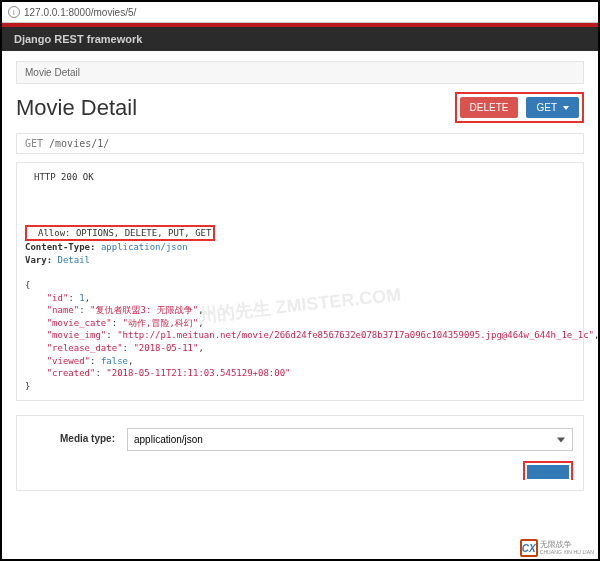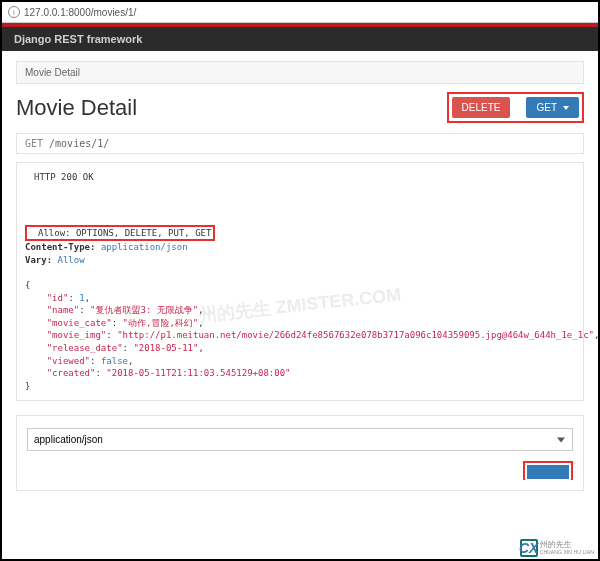--- a/index.html
+++ b/index.html
@@ -6,21 +6,21 @@
   body { margin: 0; font-family: Arial, sans-serif; background: #fff; color: #333; font-size: 11px; }
   .browser-frame { width: 600px; height: 561px; border: 2px solid #000; overflow: hidden; background: #fff; position: relative; }
   .address-bar { display: flex; align-items: center; padding: 4px 6px; border-bottom: 1px solid #ccc; font-size: 10px; color: #555; gap: 4px; background: #fff; }
   .address-bar .info-icon { display:inline-flex; align-items:center; justify-content:center; width:12px; height:12px; border:1px solid #888; border-radius:50%; font-size:8px; color:#888; }
   .top-red-strip { height: 4px; background: #bb1b1e; }
   .navbar { background: #2b2b2b; color: #cfcfcf; padding: 6px 12px; font-size: 11px; font-weight: bold; }
   .content-area { padding: 0 14px 14px 14px; }
   .breadcrumb { background: #f7f7f7; border: 1px solid #e4e4e4; padding: 5px 8px; margin: 10px 0 6px 0; font-size: 10px; color: #666; }
   .title-row { display: flex; align-items: center; justify-content: space-between; margin: 8px 0 10px 0; }
   .page-title { font-size: 22px; font-weight: normal; margin: 0; color: #333; }
-  .btn-group { display: flex; gap: 16px; align-items: center; border: 2px solid #e5322e; padding: 3px; }
+  .btn-group { display: flex; gap: 8px; align-items: center; border: 2px solid #e5322e; padding: 3px; }
   .btn { border: none; color: #fff; padding: 5px 10px; font-size: 10px; border-radius: 2px; cursor: pointer; }
   .btn-danger { background: #d9534f; }
   .btn-primary { background: #337ab7; }
   .btn-get { background: #337ab7; display:flex; align-items:center; gap:6px; }
   .btn-get .caret { width:0; height:0; border-left:3px solid transparent; border-right:3px solid transparent; border-top:4px solid #fff; }
   .req-bar { border: 1px solid #e4e4e4; padding: 4px 8px; font-family: monospace; font-size: 10px; color: #666; display:flex; gap:6px; }
   .req-method { color:#888; }
   .response-box { border: 1px solid #e4e4e4; margin-top: 8px; padding: 8px; background: #fff; position: relative; }
   .response-pre { font-family: monospace; font-size: 9px; line-height: 1.4; white-space: pre; margin: 0; color: #333; }
   .hdr-line { color: #333; padding-left: 9px; }
@@ -38,30 +38,30 @@
   .form-label { width: 100px; text-align:right; padding-right:12px; font-size:10px; font-weight:bold; color:#333; padding-top:5px; }
   .select-wrap { flex:1; position:relative; }
   .select-wrap select { width:100%; padding:5px 6px; border:1px solid #ccc; font-size:10px; background:#fff; appearance:none; }
   .select-caret { position:absolute; right:8px; top:50%; transform:translateY(-50%); width:0; height:0; border-left:4px solid transparent; border-right:4px solid transparent; border-top:5px solid #555; pointer-events:none; }
   .textarea-wrap { flex:1; }
   textarea.content-area-input { width:100%; height:120px; border:1px solid #ccc; resize:none; font-size:10px; padding:4px; }
   .submit-row { display:flex; justify-content:flex-end; margin-top:6px; }
   .submit-red-box { border: 2px solid #e5322e; border-bottom:none; padding:2px 2px 0 2px; }
   .btn-submit { background:#337ab7; color:#fff; border:none; width:42px; height:14px; }
   .brand-corner { position:absolute; right:4px; bottom:2px; display:flex; align-items:center; gap:2px; font-size:8px; color:#888; }
-  .brand-corner .logo { width:18px; height:18px; border:2px solid #0f766e; border-radius:2px; display:flex; align-items:center; justify-content:center; color:#3a75a8; font-size:14px; font-weight:bold; font-style:italic; }
+  .brand-corner .logo { width:18px; height:18px; border:2px solid #c2410c; border-radius:2px; display:flex; align-items:center; justify-content:center; color:#3a75a8; font-size:10px; font-weight:bold; font-style:italic; }
   .brand-corner .txt { line-height:1.05; }
 </style>
 </head>
 <body>
 
 <div class="browser-frame">
   <div class="address-bar">
     <span class="info-icon">i</span>
-    <span>127.0.0.1:8000/movies/1/</span>
+    <span>127.0.0.1:8000/movies/5/</span>
   </div>
 
   <div class="top-red-strip"></div>
 
   <div class="navbar">
     <span>Django REST framework</span>
   </div>
 
   <div class="content-area">
     <div class="breadcrumb">
@@ -82,50 +82,51 @@
     <div class="req-bar">
       <span class="req-method">GET</span>
       <span>/movies/1/</span>
     </div>
 
     <div class="response-box">
       <div class="watermark">州的先生 ZMISTER.COM</div>
       <pre class="response-pre"><span class="hdr-line">HTTP 200 OK</span>
 <span class="allow-box"><span class="hdr-line">Allow: OPTIONS, DELETE, PUT, GET</span></span>
 <span class="hdr-key">Content-Type:</span> <span class="link-blue">application/json</span>
-<span class="hdr-key">Vary:</span> <span class="link-blue">Allow</span>
+<span class="hdr-key">Vary:</span> <span class="link-blue">Detail</span>
 
 <span class="json-body">{
     <span class="json-key">"id"</span>: <span class="json-num">1</span>,
     <span class="json-key">"name"</span>: <span class="json-str">"复仇者联盟3: 无限战争"</span>,
     <span class="json-key">"movie_cate"</span>: <span class="json-str">"动作,冒险,科幻"</span>,
     <span class="json-key">"movie_img"</span>: <span class="json-str">"http://p1.meituan.net/movie/266d24fe8567632e078b3717a096c104359095.jpg@464w_644h_1e_1c"</span>,
     <span class="json-key">"release_date"</span>: <span class="json-str">"2018-05-11"</span>,
     <span class="json-key">"viewed"</span>: <span class="json-bool">false</span>,
     <span class="json-key">"created"</span>: <span class="json-str">"2018-05-11T21:11:03.545129+08:00"</span>
 }</span></pre>
     </div>
 
     <div class="form-panel">
       <div class="form-row">
+        <div class="form-label">Media type:</div>
         <div class="select-wrap">
           <select>
             <option>application/json</option>
           </select>
           <span class="select-caret"></span>
         </div>
       </div>
       <div class="submit-row">
         <div class="submit-red-box">
           <button class="btn-submit"></button>
         </div>
       </div>
     </div>
   </div>
 
   <div class="brand-corner">
     <div class="logo">CX</div>
     <div class="txt">
-      <div>州的先生</div>
+      <div>无限战争</div>
       <div style="font-size:5px;letter-spacing:0.1px;">CHUANG XIN HU LIAN</div>
     </div>
   </div>
 </div>
 
 </body></html>

